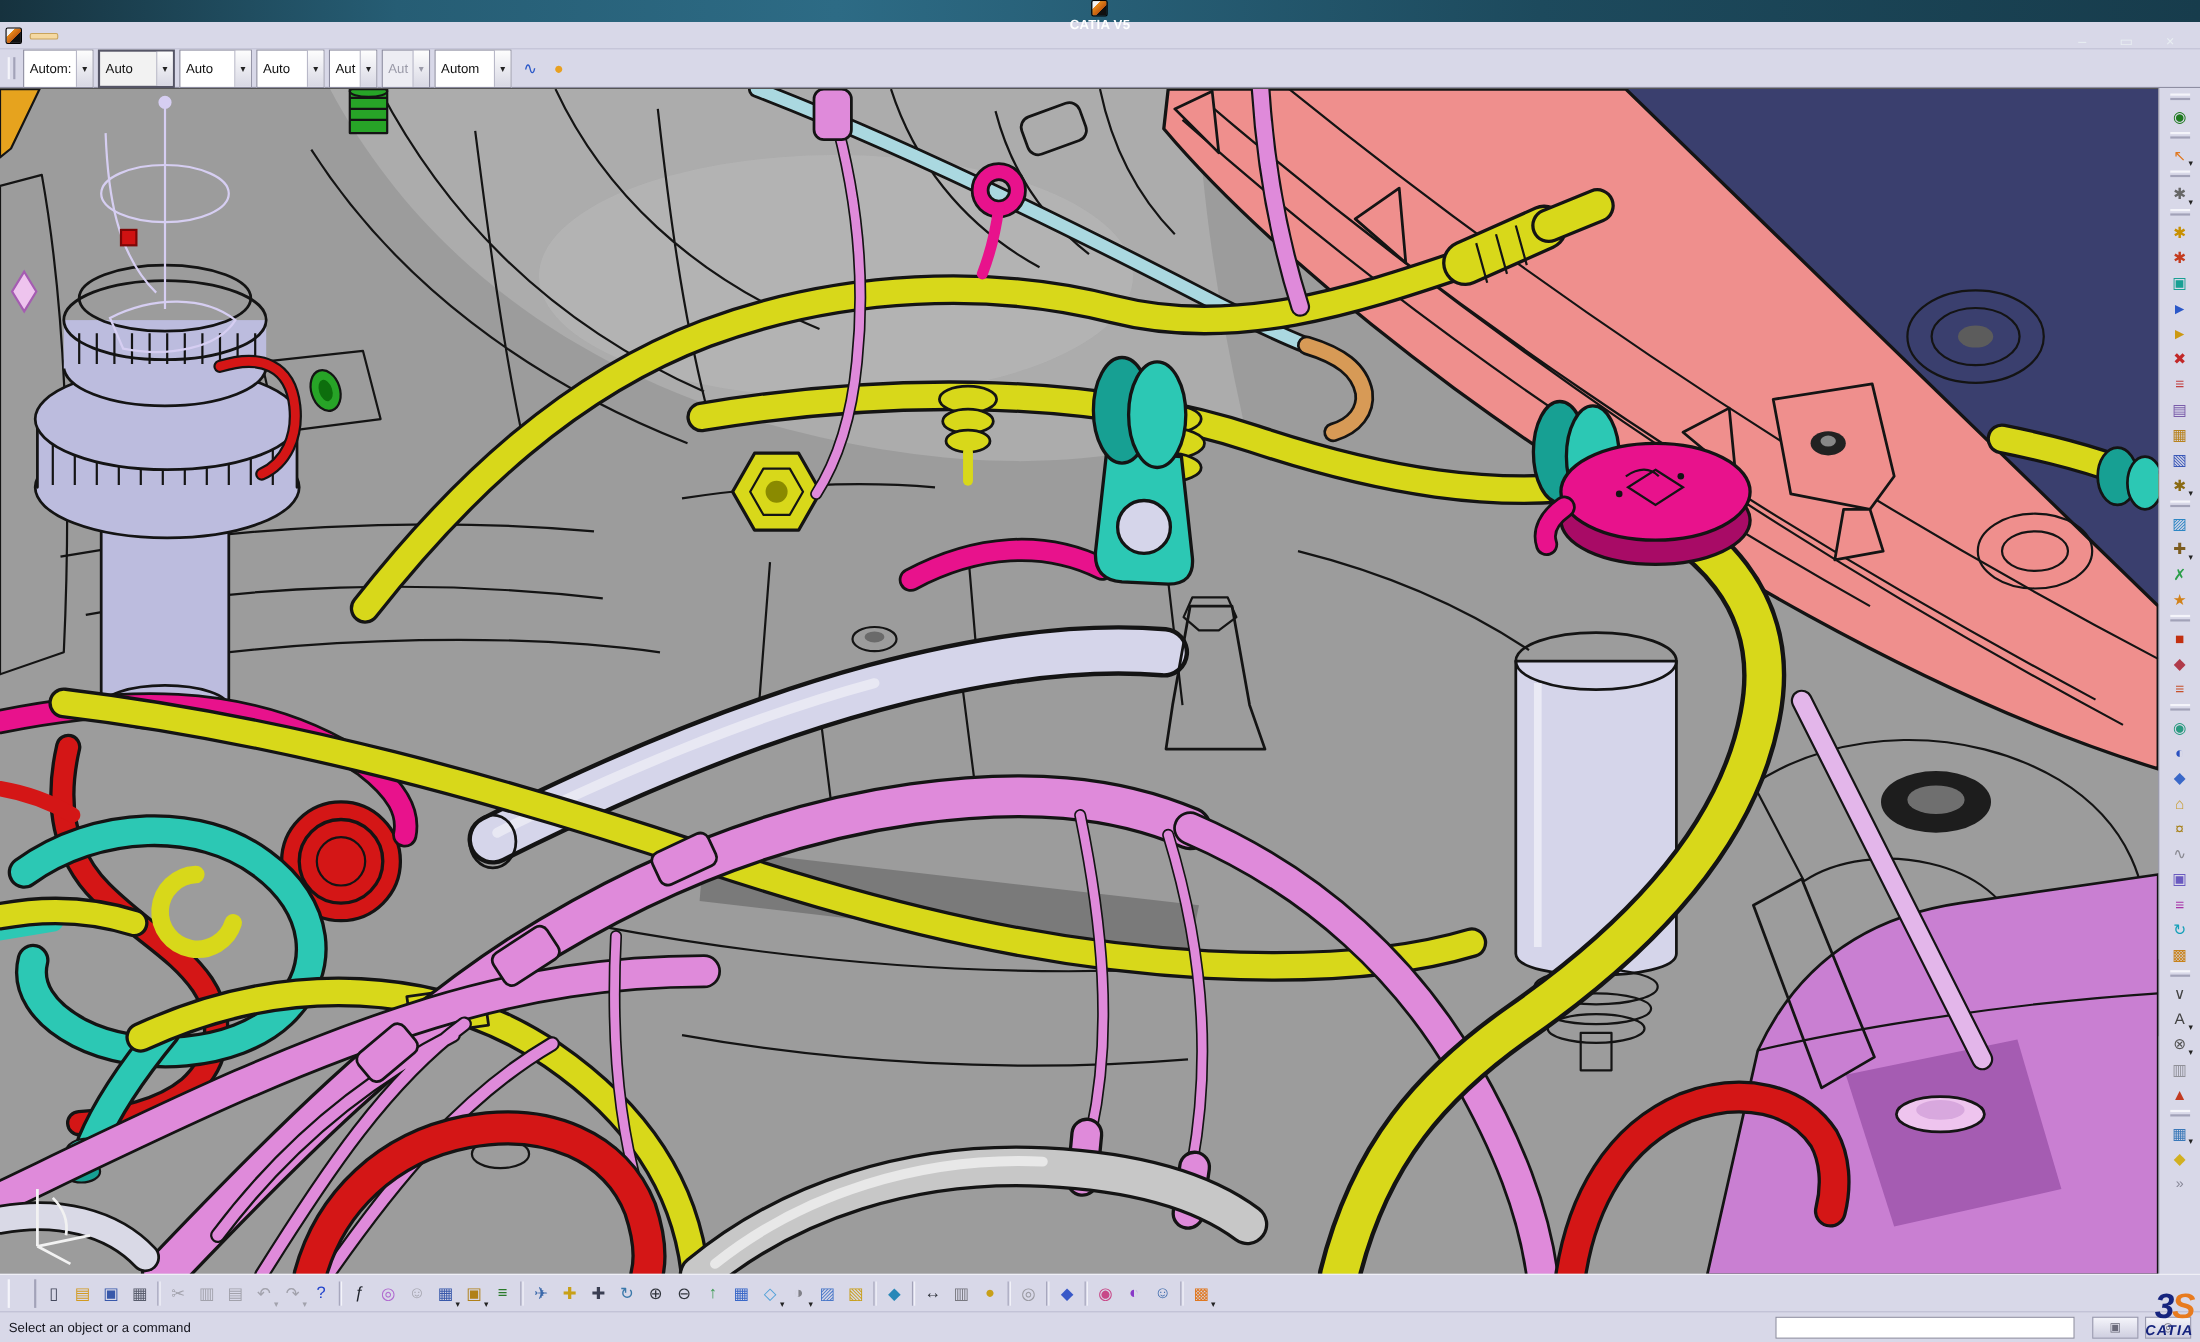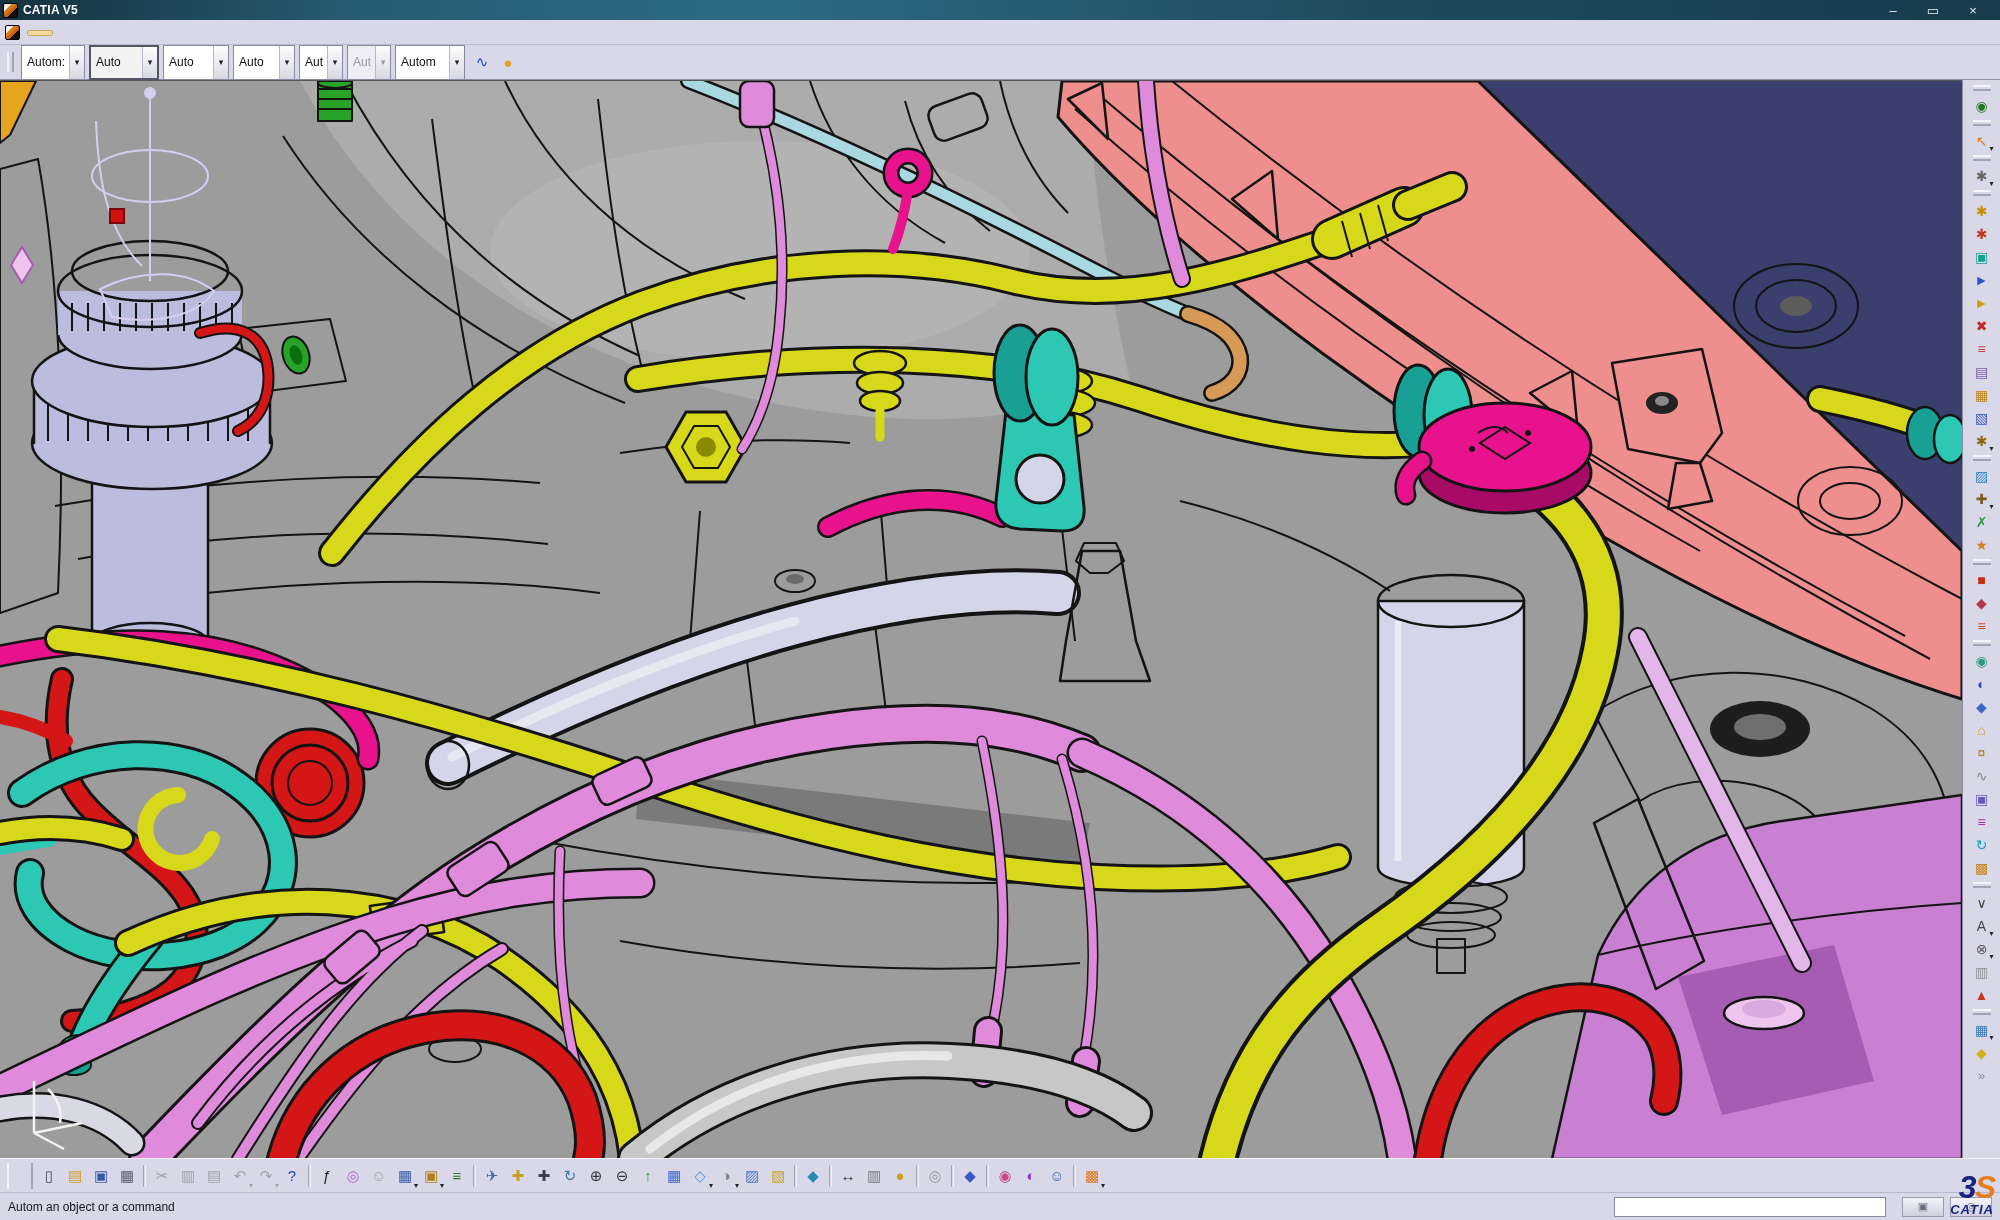--- a/index.html
+++ b/index.html
@@ -2,21 +2,21 @@
 <html style="--line: #141414; --navy: #3a3f6e; --salmon: #ef8f8d; --gray: #9c9c9c; --grayLight: #acacac; --lavender: #bcbcde; --lavenderLight: #d5d5ea; --yellow: #d8d81a; --orchid: #df8ada; --orchidLight: #eec4ee; --magenta: #e8128c; --magentaDark: #a80b66; --red: #d41616; --teal: #2cc8b4; --tealDark: #17a093; --skyBlue: #aad8e0; --tan: #d79a56; --green: #27a427; --orange: #e6a31e; --violetPanel: #c97fd2; --violetDark: #a55cb2; --chrome: #d8d8e8; --chromeDark: #b9b9cf; --menuHi: #f5d9a2; --logoBlue: #16247e; --logoOrange: #e87b1e;"><head>
 <meta charset="utf-8">
 <style>
   * { box-sizing: border-box; margin: 0; padding: 0; }
   html,body { width:2000px; height:1220px; overflow:hidden;
     font-family:"Liberation Sans", sans-serif; background:var(--chrome,#d8d8e8); }
 
   
   .titlebar { height:20px; display:flex; align-items:center;
     background:linear-gradient(90deg,#16323e 0%, #265d74 18%, #2d6b85 38%, #1d4a5d 70%, #173c4c 100%);
-    color:#fff; font-size:12px; }
+    color:#fff; font-size:12px;flex-direction:column; }
   .app-icon { width:15px; height:15px; margin:0 5px 0 3px; border-radius:2px;
     background:linear-gradient(135deg,#f2f2f2 0%,#f2f2f2 28%,#e8891a 28%,#c05a10 62%,#101010 62%); 
     border:1px solid #000; flex:0 0 auto; }
   .title-text { font-weight:bold; letter-spacing:.2px; }
   .win-controls { margin-left:auto; display:flex; gap:14px; padding-right:14px; }
   .win-btn { width:26px; height:16px; display:flex; align-items:center; justify-content:center;
     color:#e8eef2; font-size:13px; cursor:default; }
 
   .menubar { height:25px; display:flex; align-items:center; gap:2px;
     background:var(--chrome); border-bottom:1px solid var(--chromeDark); padding-left:2px;
@@ -716,21 +716,21 @@
         <span>▩</span>
         <span class="dd">▾</span>
       </span></span>
   <div class="logo-box">
     <div class="logo-mark"><span>3</span><i>S</i></div>
     <div class="logo-product">CATIA</div>
   </div>
 </div>
 
 <div class="statusbar">
-  <span class="status-msg">Autom an object or a command</span>
+  <span class="status-msg">Select an object or a command</span>
   <span class="status-spacer"></span>
   <input class="cmd-input" type="text" value="" style="">
   <span style="display:flex">
 
   <span class="status-btn">
         <span>▣</span>
       </span>
       <span class="status-btn">
         <span>◎</span>
       </span>

